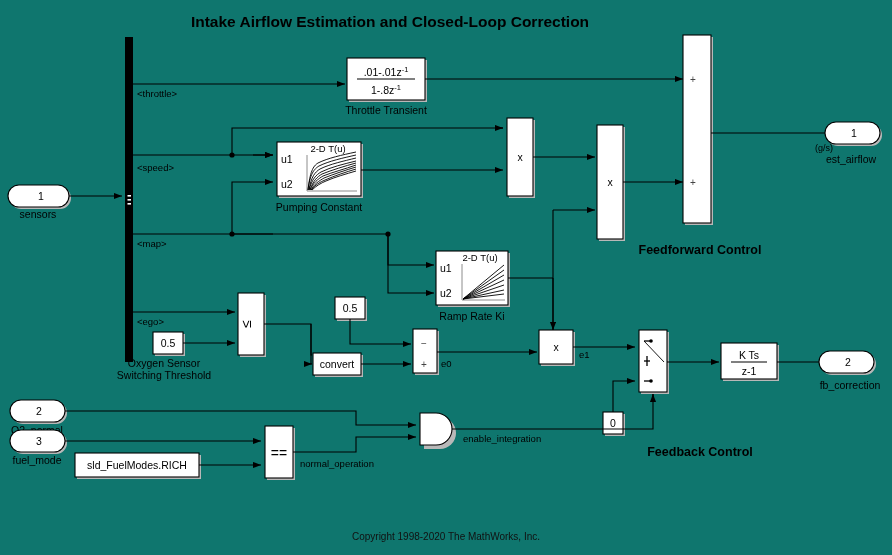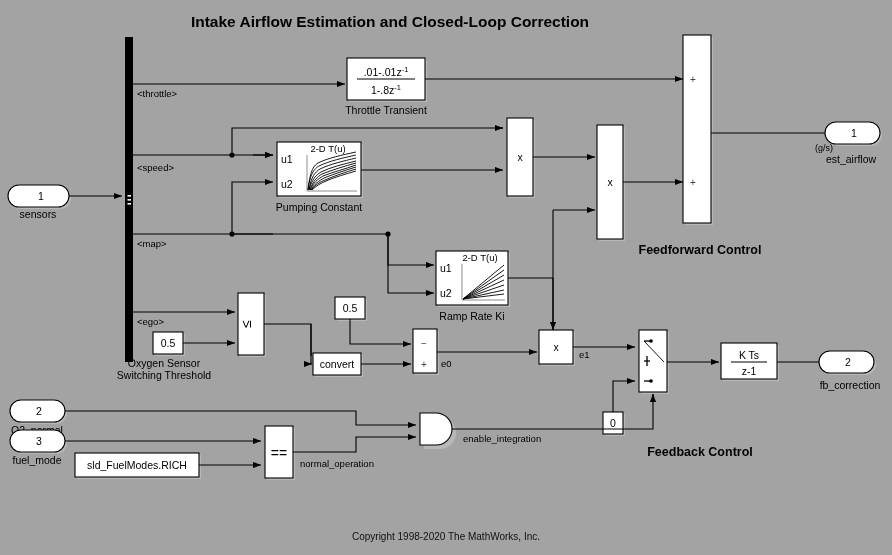--- a/index.html
+++ b/index.html
@@ -4,21 +4,21 @@
 <style>
   html, body {
     margin: 0;
     padding: 0;
     background: #ffffff;
   }
   #canvas {
     position: relative;
     width: 892px;
     height: 555px;
-    background: #a3a3a3;
+    background: #0f766e;
     font-family: "Liberation Sans", sans-serif;
     overflow: hidden;
   }
   svg#diagram {
     position: absolute;
     left: 0;
     top: 0;
     width: 892px;
     height: 555px;
   }

